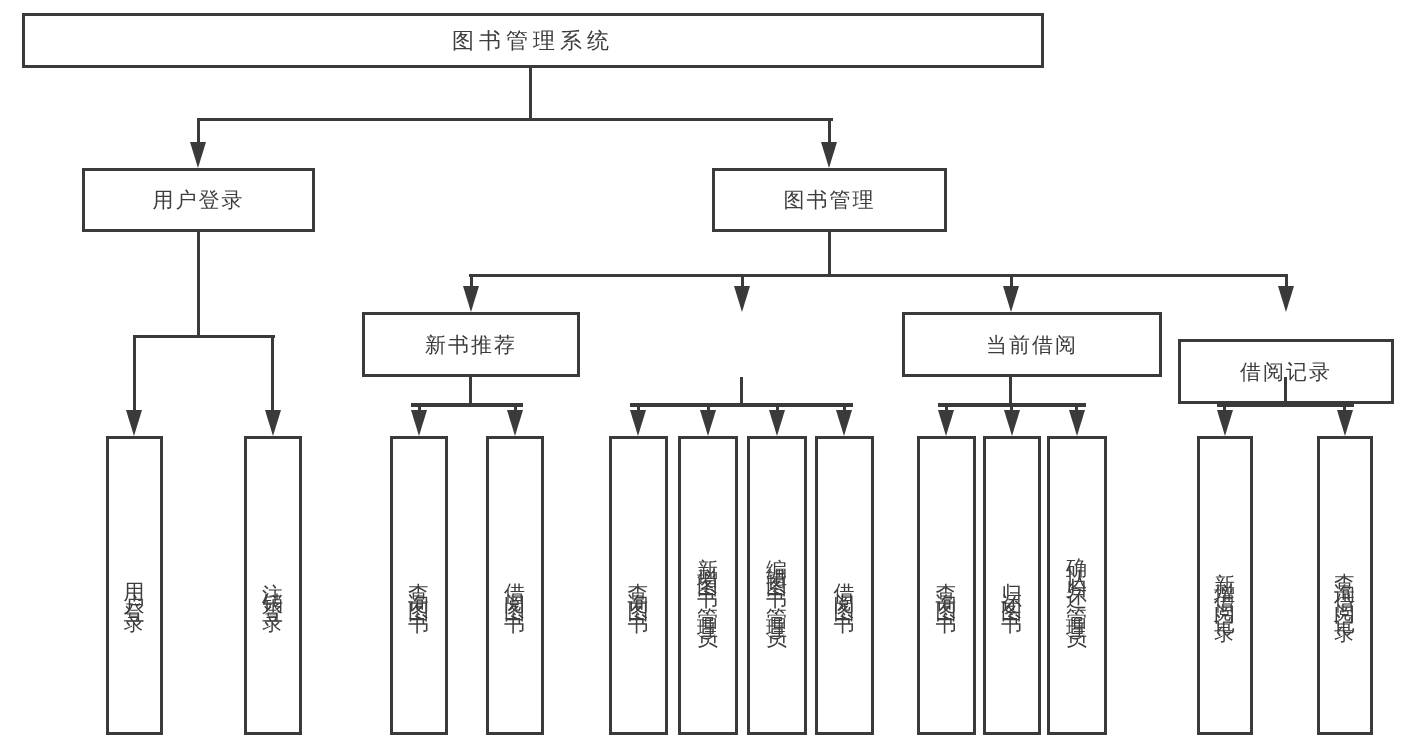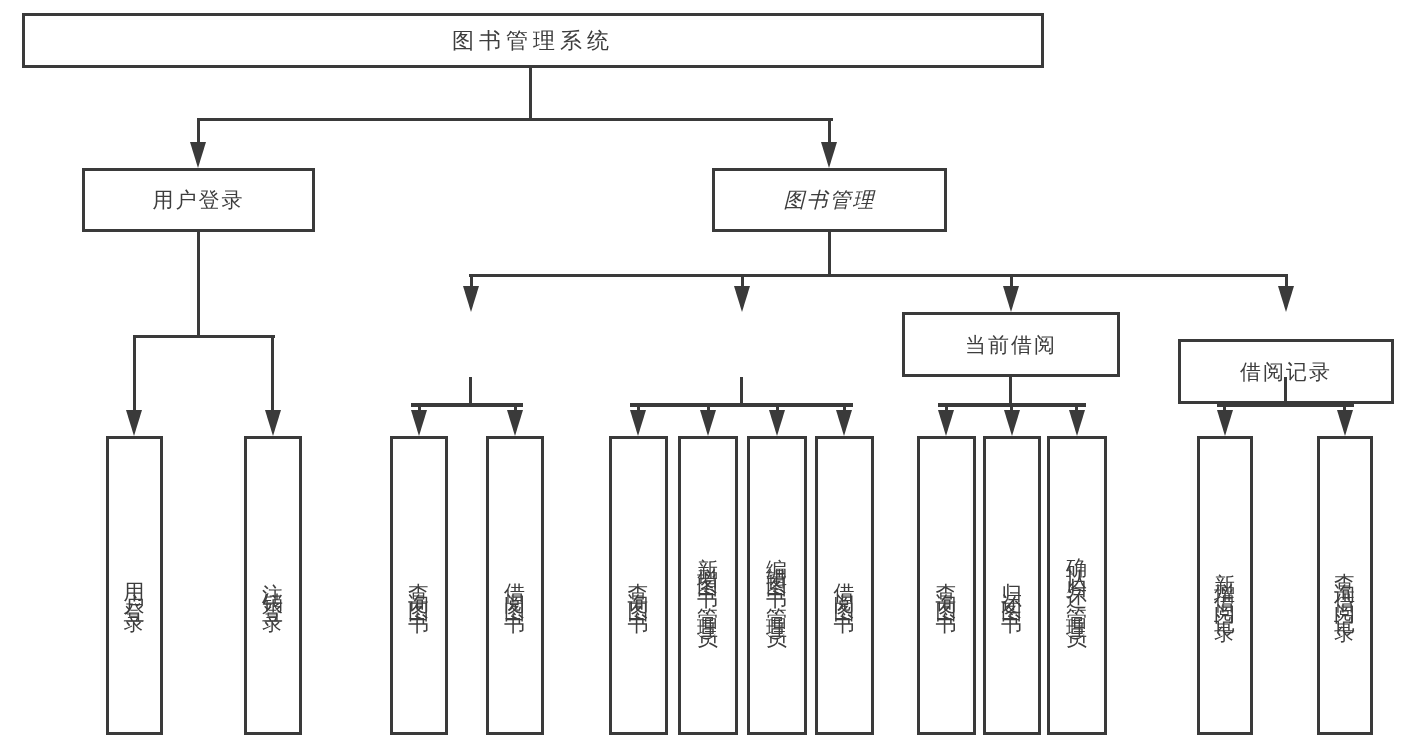--- a/index.html
+++ b/index.html
@@ -51,21 +51,21 @@
   <div class="line" style="left:529px;top:68px;width:3px;height:50px;"></div>
   <div class="line" style="left:197px;top:118px;width:636px;height:3px;"></div>
   <div class="line" style="left:197px;top:118px;width:3px;height:26px;"></div>
   <div class="line" style="left:828px;top:118px;width:3px;height:26px;"></div>
   <div class="arr" style="left:190px;top:142px;"></div>
   <div class="arr" style="left:821px;top:142px;"></div>
 
   <div class="box" style="left:82px;top:168px;width:233px;height:64px;">
     <span class="hlabel">用户登录</span>
   </div>
-  <div class="box" style="left:712px;top:168px;width:235px;height:64px;font-style:italic;">
+  <div class="box" style="left:712px;top:168px;width:235px;height:64px;">
     <span class="hlabel">图书管理</span>
   </div>
 
   <div class="line" style="left:197px;top:232px;width:3px;height:103px;"></div>
   <div class="line" style="left:133px;top:335px;width:142px;height:3px;"></div>
   <div class="line" style="left:133px;top:335px;width:3px;height:77px;"></div>
   <div class="line" style="left:271px;top:335px;width:3px;height:77px;"></div>
   <div class="arr" style="left:126px;top:410px;"></div>
   <div class="arr" style="left:265px;top:410px;"></div>
 
@@ -73,21 +73,24 @@
   <div class="line" style="left:469px;top:274px;width:819px;height:3px;"></div>
   <div class="line" style="left:470px;top:274px;width:3px;height:14px;"></div>
   <div class="line" style="left:741px;top:274px;width:3px;height:14px;"></div>
   <div class="line" style="left:1010px;top:274px;width:3px;height:14px;"></div>
   <div class="line" style="left:1285px;top:274px;width:3px;height:14px;"></div>
   <div class="arr" style="left:463px;top:286px;"></div>
   <div class="arr" style="left:734px;top:286px;"></div>
   <div class="arr" style="left:1003px;top:286px;"></div>
   <div class="arr" style="left:1278px;top:286px;"></div>
 
-  <div class="box" style="left:902px;top:312px;width:218px;height:65px;text-align:right;">
+  <div class="box" style="left:362px;top:312px;width:218px;height:65px;">
+    <span class="hlabel">新书推荐</span>
+  </div>
+  <div class="box" style="left:902px;top:312px;width:260px;height:65px;text-align:right;">
     <span class="hlabel">当前借阅</span>
   </div>
   <div class="box" style="left:1178px;top:312px;width:216px;height:65px;margin-top:27px;">
     <span class="hlabel">借阅记录</span>
   </div>
 
   <div class="line" style="left:469px;top:377px;width:3px;height:27px;"></div>
   <div class="line" style="left:411px;top:403px;width:112px;height:4px;"></div>
   <div class="line" style="left:418px;top:403px;width:3px;height:9px;"></div>
   <div class="line" style="left:514px;top:403px;width:3px;height:9px;"></div>

